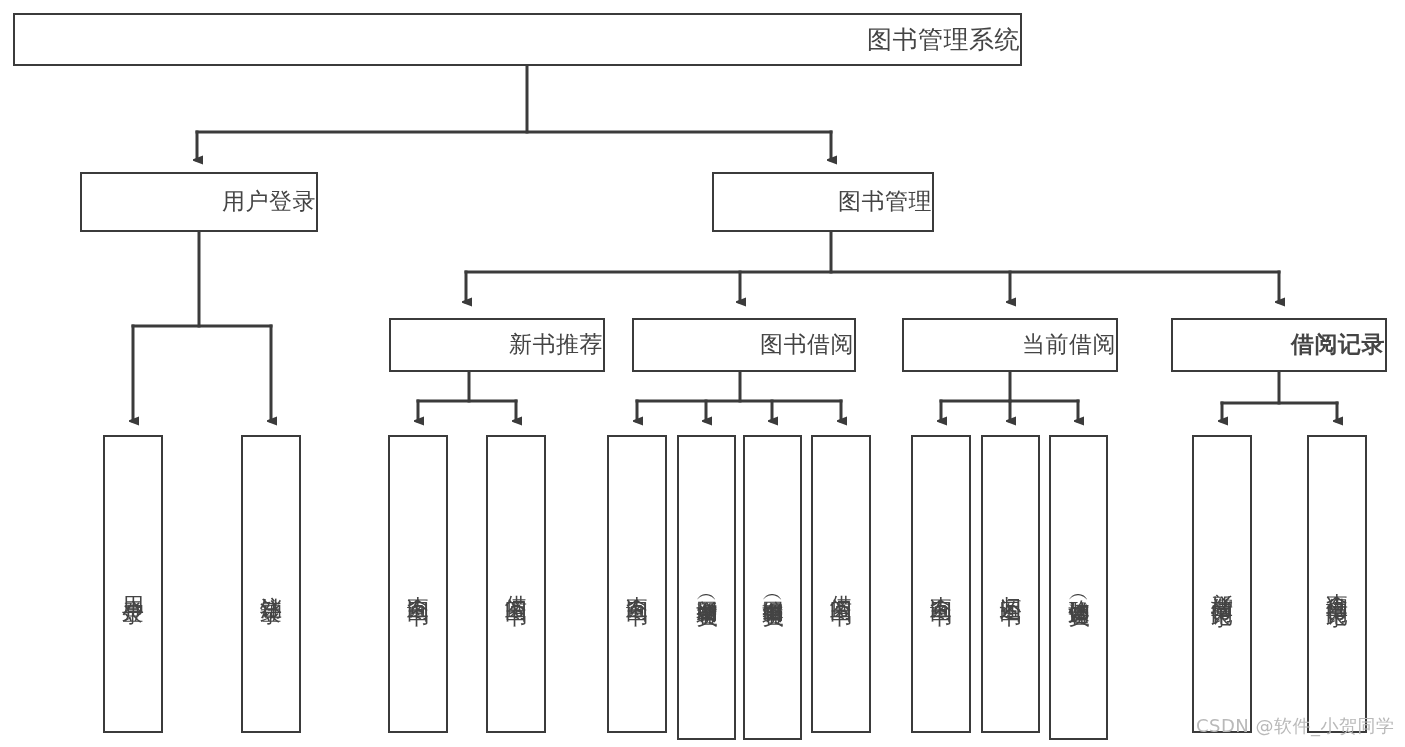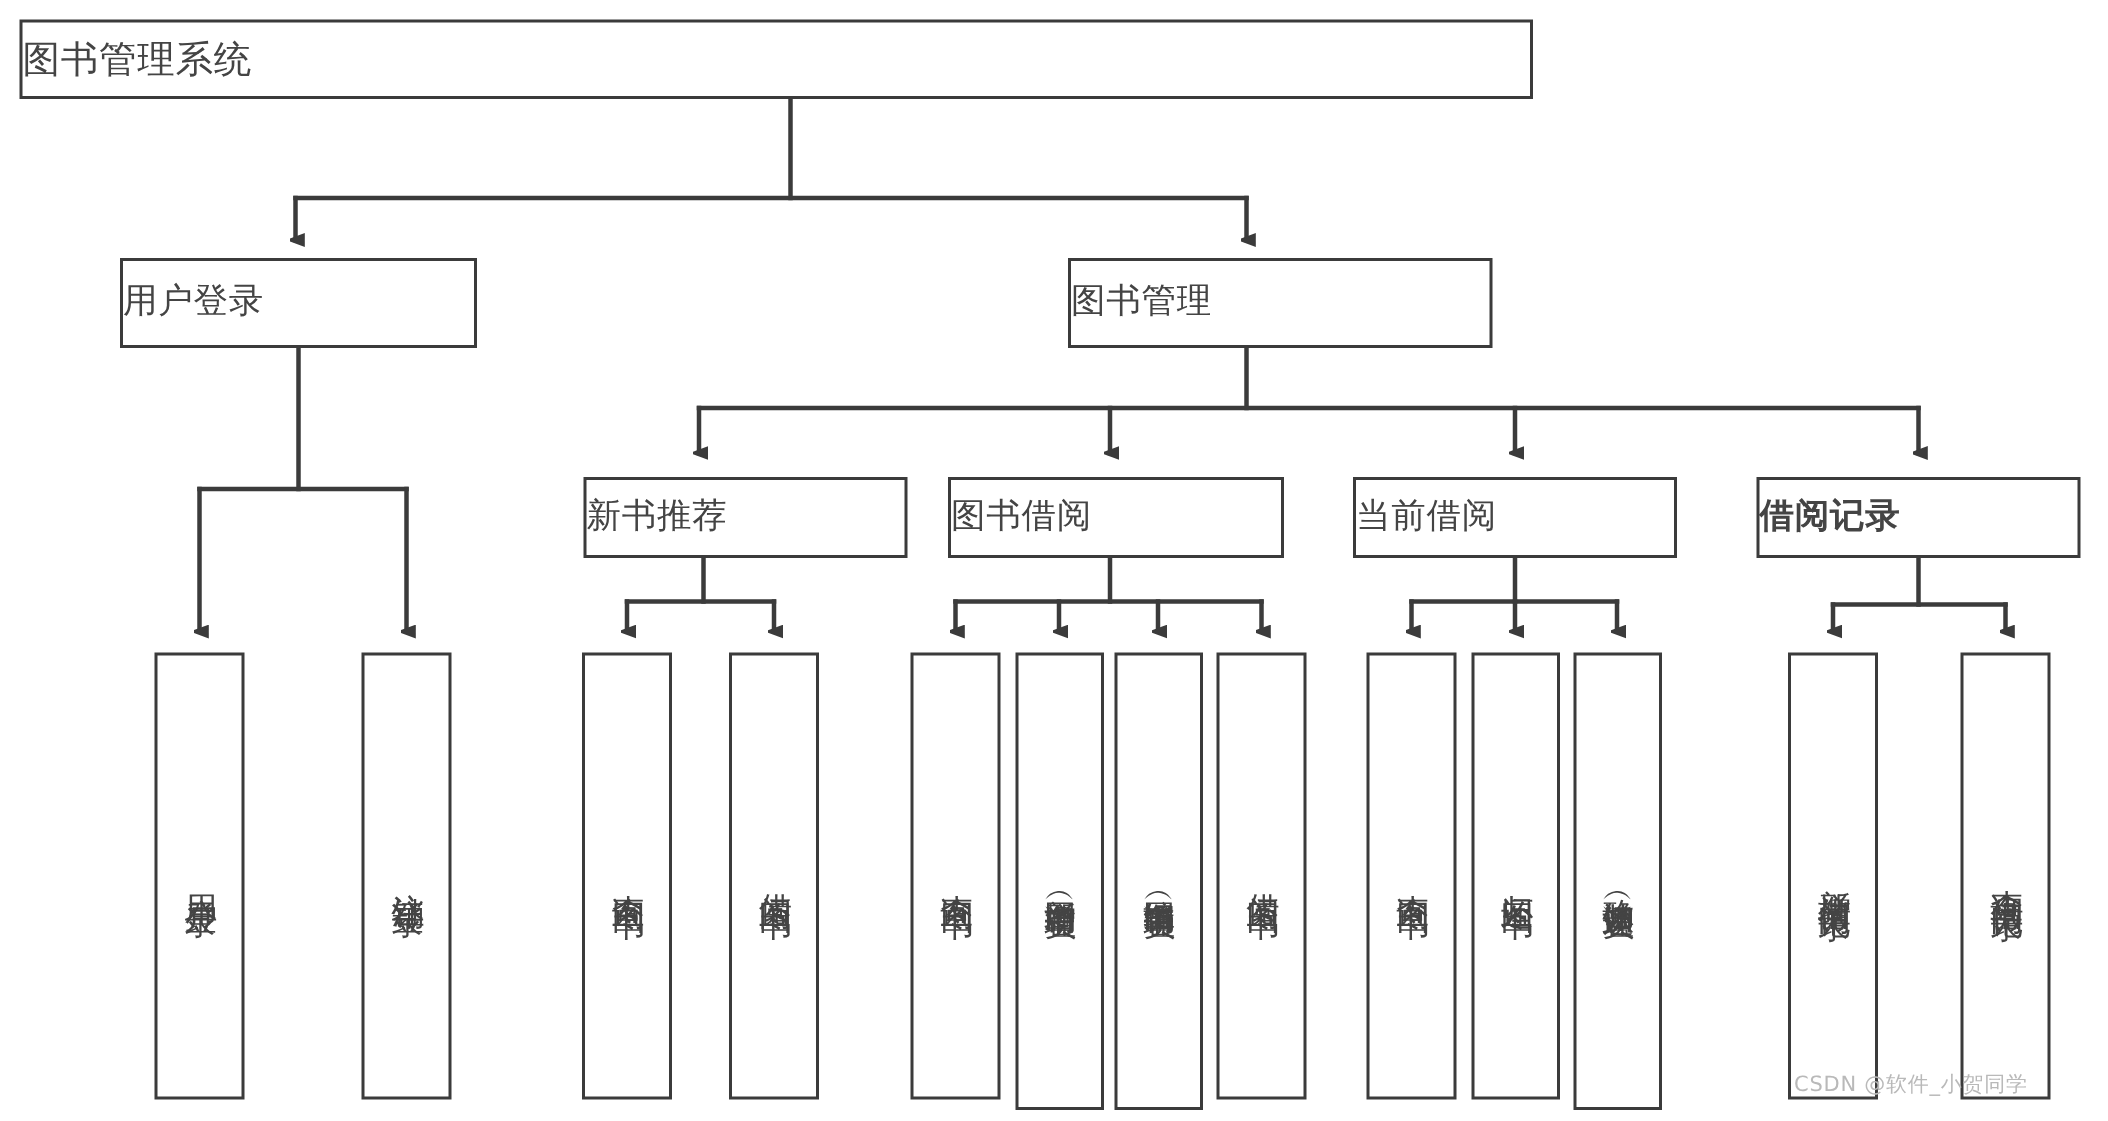--- a/index.html
+++ b/index.html
@@ -26,21 +26,21 @@
     height: 747px;
     pointer-events: none;
   }
   .node {
     position: absolute;
     box-sizing: border-box;
     background: #ffffff;
     border: 2.6px solid #3b3b3b;
     display: flex;
     align-items: center;
-    justify-content: flex-start;
+    justify-content: flex-end;
     color: #3f3f3f;
   }
   .node .lbl {
     display: block;
     text-align: center;
     color: #444444;
     letter-spacing: 0.5px;
   }
   
   .node.horiz .lbl {
@@ -66,21 +66,21 @@
     white-space: nowrap;
     max-height: 100%;
   }
   .node.vert.tight .lbl {
     font-size: 21px;
     letter-spacing: 1px;
   }
   .watermark {
     position: absolute;
     color: #b9b9b9;
-    font-size: 14px;
+    font-size: 18px;
     white-space: nowrap;
     letter-spacing: 0.5px;
   }
 </style>
 </head>
 <body>
 
 <div id="canvas">
 
   <svg id="wires" viewBox="0 0 1405 747" xmlns="http://www.w3.org/2000/svg">
@@ -134,21 +134,21 @@
   </svg>
 
   <div class="node horiz root" style="left:13px; top:13px; width:1009px; height:53px;">
     <span class="lbl">图书管理系统</span>
   </div>
 
   <div class="node horiz" style="left:80px; top:172px; width:238px; height:60px;">
     <span class="lbl">用户登录</span>
   </div>
 
-  <div class="node horiz" style="left:712px; top:172px; width:283px; height:60px;">
+  <div class="node horiz" style="left:712px; top:172px; width:222px; height:60px;">
     <span class="lbl">图书管理</span>
   </div>
 
   <div class="node horiz" style="left:361px; top:318px; width:216px; height:54px;margin-left:28px;">
     <span class="lbl">新书推荐</span>
   </div>
 
   <div class="node horiz" style="left:632px; top:318px; width:224px; height:54px;">
     <span class="lbl">图书借阅</span>
   </div>

